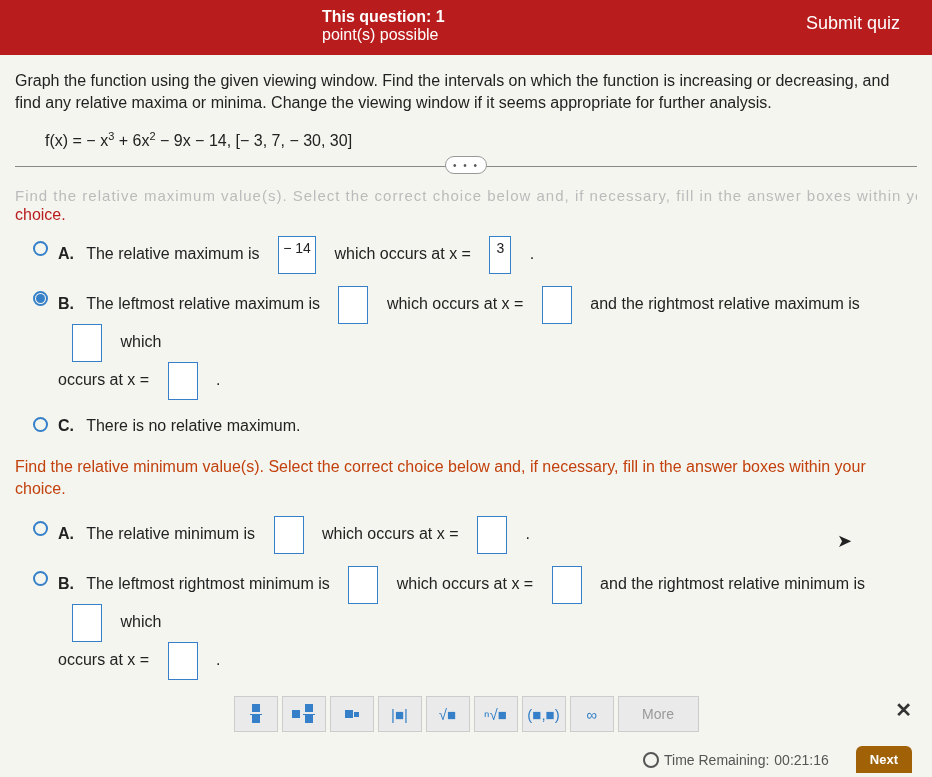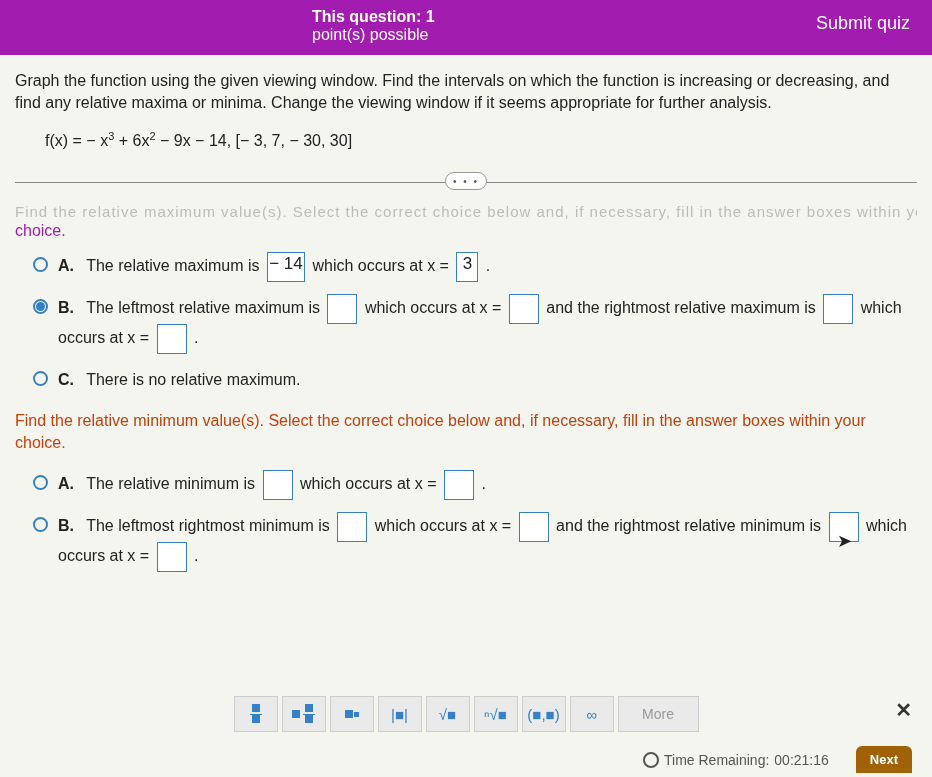--- a/index.html
+++ b/index.html
@@ -1,36 +1,36 @@
 <!DOCTYPE html>
 <html><head>
 <meta charset="utf-8">
 <style>
 * { box-sizing: border-box; margin: 0; padding: 0; }
 body { font-family: Arial, sans-serif; background: #e8e8e8; width: 932px; height: 777px; overflow: hidden; position: relative; }
-.header { background: #a21caf; color: #fff; padding: 8px 12px; display: flex; justify-content: space-between; align-items: flex-start; height: 55px; }
+.header { background: #b91c1c; color: #fff; padding: 8px 22px; display: flex; justify-content: space-between; align-items: flex-start; height: 55px; }
 .header-center { text-align: left; padding-left: 300px; }
 .header-center .line1 { font-size: 16px; font-weight: bold; }
 .header-center .line2 { font-size: 16px; }
 .submit-btn { background: transparent; color: #fff; font-size: 18px; font-weight: 500; border: none; cursor: pointer; padding: 5px 10px; }
 .content { background: #f5f5f0; padding: 15px 15px 8px 15px; height: 722px; position: relative; }
 .question-text { font-size: 16px; line-height: 1.4; color: #222; margin-bottom: 15px; }
-.formula { font-size: 16px; margin: 15px 0 32px 30px; color: #222; }
+.formula { font-size: 16px; margin: 15px 0 16px 30px; color: #222; }
 .sup { vertical-align: super; font-size: 11px; }
 .divider-wrap { position: relative; margin: 15px 0 20px 0; }
 .divider { border: none; border-top: 1px solid #888; }
 .ellipsis-btn { position: absolute; left: 50%; top: -10px; transform: translateX(-50%); background: #fff; border: 1px solid #999; border-radius: 14px; width: 42px; height: 18px; display: flex; align-items: center; justify-content: center; font-size: 10px; letter-spacing: 2px; color: #555; cursor: pointer; }
 .cutoff-text { font-size: 12px; color: #888; letter-spacing: 1px; white-space: nowrap; overflow: hidden; margin-bottom: 2px; }
-.choice-label { font-size: 16px; margin-bottom: 6px; color: #a21caf; }
+.choice-label { font-size: 16px; margin-bottom: 6px; color: #b91c1c; }
 .option { display: flex; align-items: flex-start; margin: 12px 0 12px 18px; font-size: 16px; line-height: 1.8; color: #222; }
 .radio { width: 15px; height: 15px; border: 2px solid #3580c8; border-radius: 50%; margin-right: 10px; margin-top: 5px; flex-shrink: 0; position: relative; cursor: pointer; }
 .radio.selected::after { content: ''; position: absolute; top: 1px; left: 1px; width: 9px; height: 9px; background: #3580c8; border-radius: 50%; }
 .opt-letter { font-weight: bold; margin-right: 8px; }
 .opt-text { flex: 1; }
-.answer-box { display: inline-block; width: 30px; height: 30px; border: 1px solid #3580c8; background: #fff; vertical-align: middle; margin: 0 3px; text-align: center; font-size: 17px; line-height: 22px; }
+.answer-box { display: inline-block; width: 30px; height: 38px; border: 1px solid #3580c8; background: #fff; vertical-align: middle; margin: 0 14px; text-align: center; font-size: 14px; line-height: 22px; }
 .answer-box.filled { background: #fff; color: #222; }
 .section-text { font-size: 16px; line-height: 1.4; color: #c2410c; margin: 15px 0 15px 0; }
 .cursor-arrow { position: absolute; right: 80px; top: 475px; font-size: 18px; color: #222; }
 .toolbar-wrap { position: absolute; bottom: 45px; left: 0; right: 0; padding: 0 15px; }
 .toolbar { display: flex; gap: 4px; justify-content: center; align-items: center; }
 .tool-btn { width: 44px; height: 36px; background: #eaeaea; border: 1px solid #ccc; display: flex; align-items: center; justify-content: center; font-size: 15px; color: #3580c8; cursor: pointer; }
 .tool-btn.more { width: 81px; color: #999; font-size: 14px; }
 .close-x { position: absolute; right: 20px; bottom: 55px; font-size: 20px; font-weight: bold; color: #333; cursor: pointer; }
 .footer { position: absolute; bottom: 0; left: 0; right: 0; height: 35px; display: flex; align-items: center; justify-content: flex-end; padding: 0 20px; gap: 27px; }
 .time-remaining { font-size: 14px; color: #555; display: flex; align-items: center; gap: 5px; }

